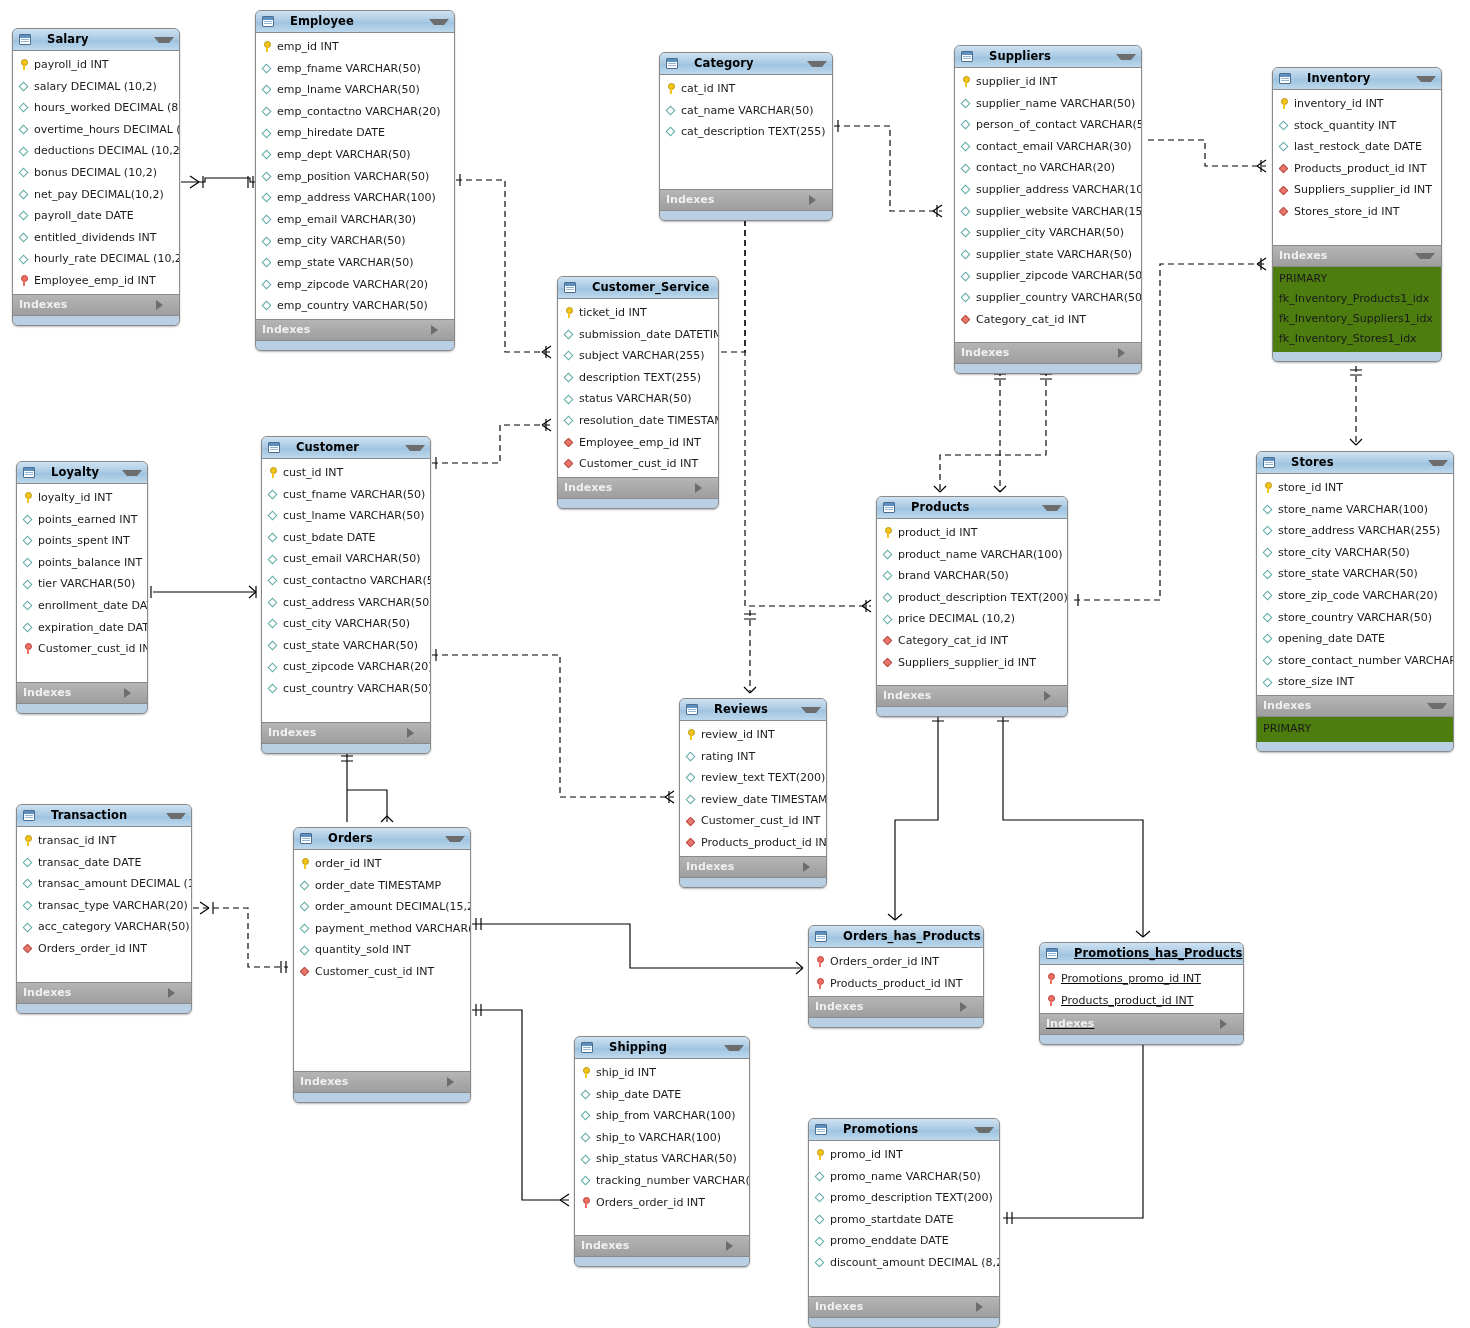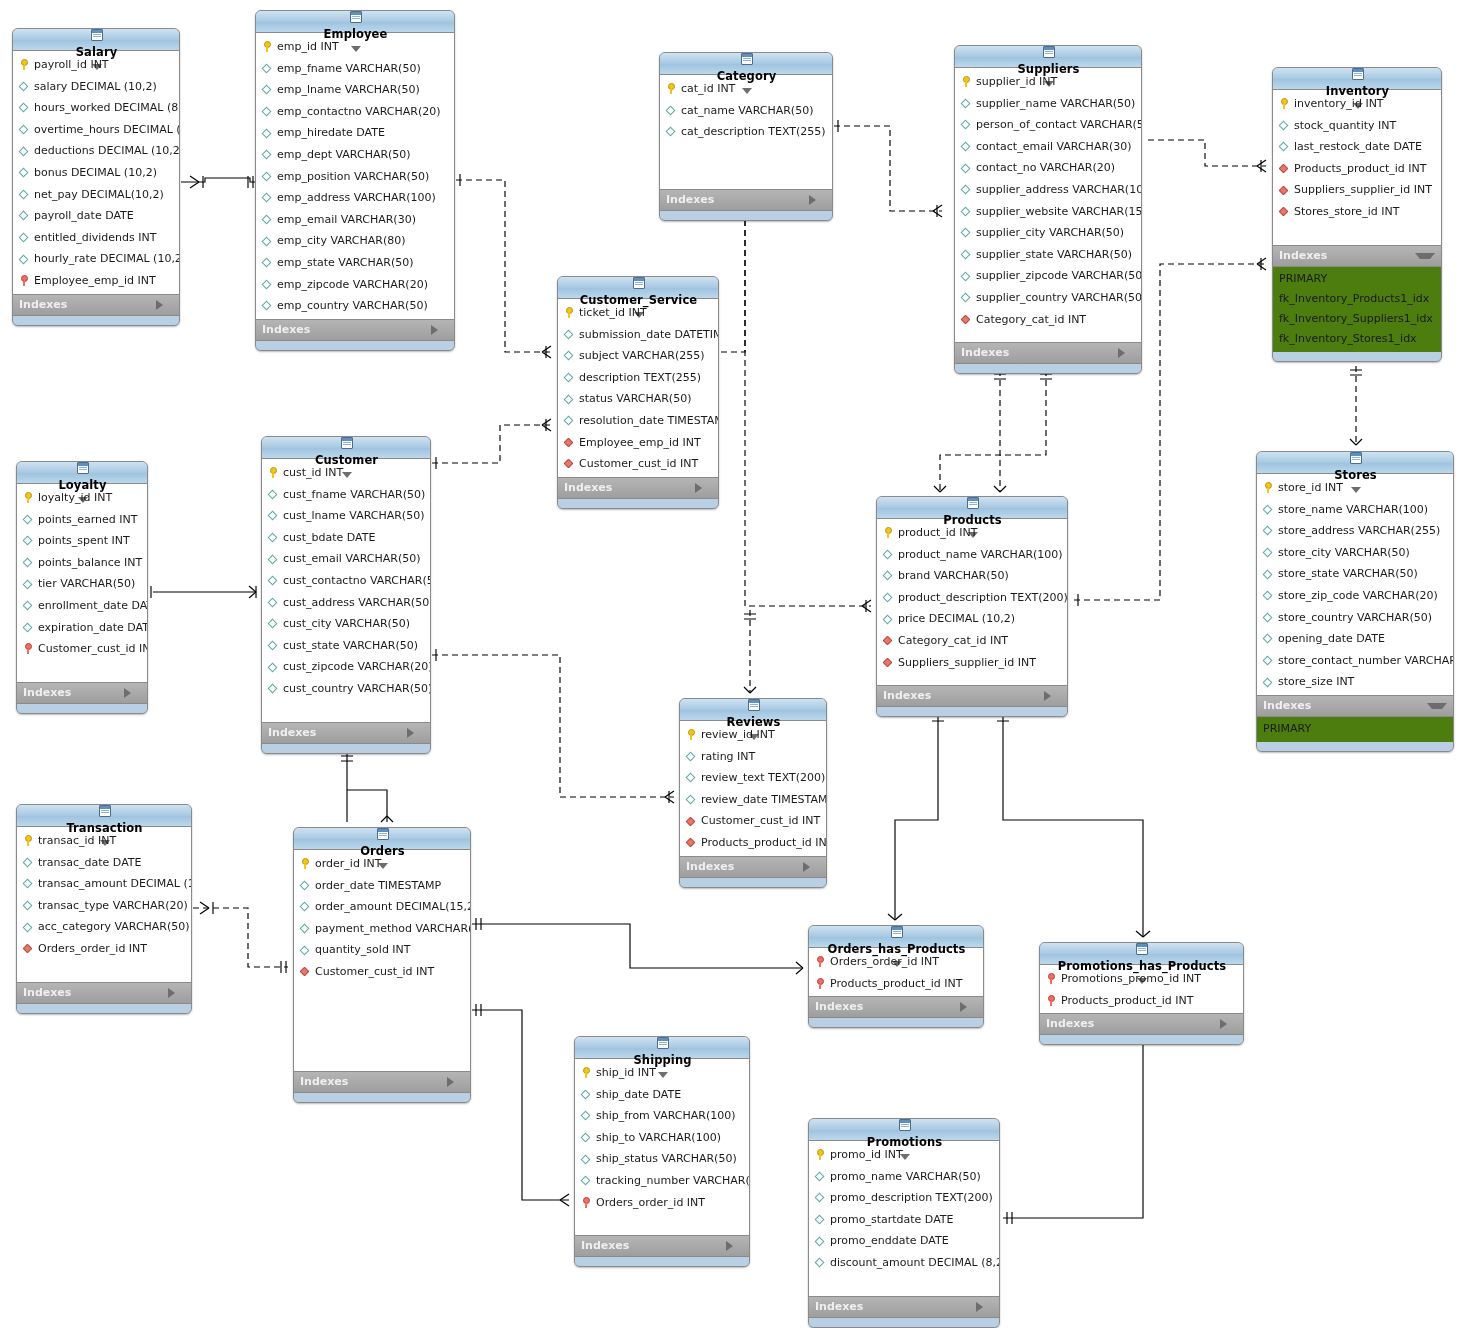--- a/index.html
+++ b/index.html
@@ -5,23 +5,23 @@
   html,body{margin:0;padding:0;background:#ffffff;}
   body{font-family:"DejaVu Sans","Liberation Sans",sans-serif;}
   #canvas{position:relative;width:1470px;height:1328px;overflow:hidden;background:#fff;}
 
   
   #wires{position:absolute;left:0;top:0;width:1470px;height:1328px;pointer-events:none;}
 
   
   .tbl{position:absolute;box-sizing:border-box;border:1px solid #8a8a8a;border-radius:6px;
        background:#b9cfe3;box-shadow:0 1px 2px rgba(0,0,0,.28);overflow:hidden;}
-  .tbl .hdr{height:21px;display:flex;align-items:center;gap:1px;padding:0 5px 0 6px;
+  .tbl .hdr{height:21px;display:flex;align-items:center;gap:16px;padding:0 5px 0 6px;
        background:linear-gradient(to bottom,#cfe2f1 0%,#a8c9e3 50%,#9dc2df 51%,#bcd8ec 100%);
-       border-bottom:1px solid #8a8a8a;flex-direction:column;}
+       border-bottom:1px solid #8a8a8a;}
   .tbl .hdr .tname{font-size:11.5px;font-weight:bold;color:#000;white-space:nowrap;
        letter-spacing:.1px;flex:1;line-height:21px;}
   .ticon{width:12px;height:11px;flex:0 0 12px;border:1px solid #4a6d91;background:#fff;
        border-radius:1px;position:relative;box-sizing:border-box;}
   .ticon::before{content:"";position:absolute;left:0;top:0;right:0;height:3px;background:#5f8fbf;}
   .ticon::after{content:"";position:absolute;left:1px;top:4px;width:8px;height:1px;
        box-shadow:0 0 0 0 #8fb4d4,0 2px 0 0 #8fb4d4;background:#8fb4d4;}
   .caret{width:0;height:0;border-left:5px solid transparent;border-right:5px solid transparent;
        border-top:6px solid #6d6d6d;flex:0 0 10px;}
   .caret.r{border:0;width:0;height:0;border-top:5px solid transparent;border-bottom:5px solid transparent;
@@ -260,21 +260,21 @@
           <div class="col">
             <span class="g plain"></span>
             <span class="nm">emp_address VARCHAR(100)</span>
           </div>
           <div class="col">
             <span class="g plain"></span>
             <span class="nm">emp_email VARCHAR(30)</span>
           </div>
           <div class="col">
             <span class="g plain"></span>
-            <span class="nm">emp_city VARCHAR(80)</span>
+            <span class="nm">emp_city VARCHAR(50)</span>
           </div>
           <div class="col">
             <span class="g plain"></span>
             <span class="nm">emp_state VARCHAR(50)</span>
           </div>
           <div class="col">
             <span class="g plain"></span>
             <span class="nm">emp_zipcode VARCHAR(20)</span>
           </div>
           <div class="col">
@@ -798,21 +798,21 @@
             <span class="g pkfk"></span>
             <span class="nm">Products_product_id INT</span>
           </div>
         </div>
         <div class="idxbar">
           <span class="lb">Indexes</span>
           <span class="caret r"></span>
         </div>
         <div class="foot"></div>
       </div>
-      <div class="tbl" style="left: 1039px; top: 942px; width: 205px;">
+      <div class="tbl" style="left: 1039px; top: 942px; width: 205px; text-decoration: underline;">
         <div class="hdr">
           <span class="ticon"></span>
           <span class="tname">Promotions_has_Products</span>
           <span class="caret"></span>
         </div>
         <div class="cols">
           <div class="col">
             <span class="g pkfk"></span>
             <span class="nm">Promotions_promo_id INT</span>
           </div>

